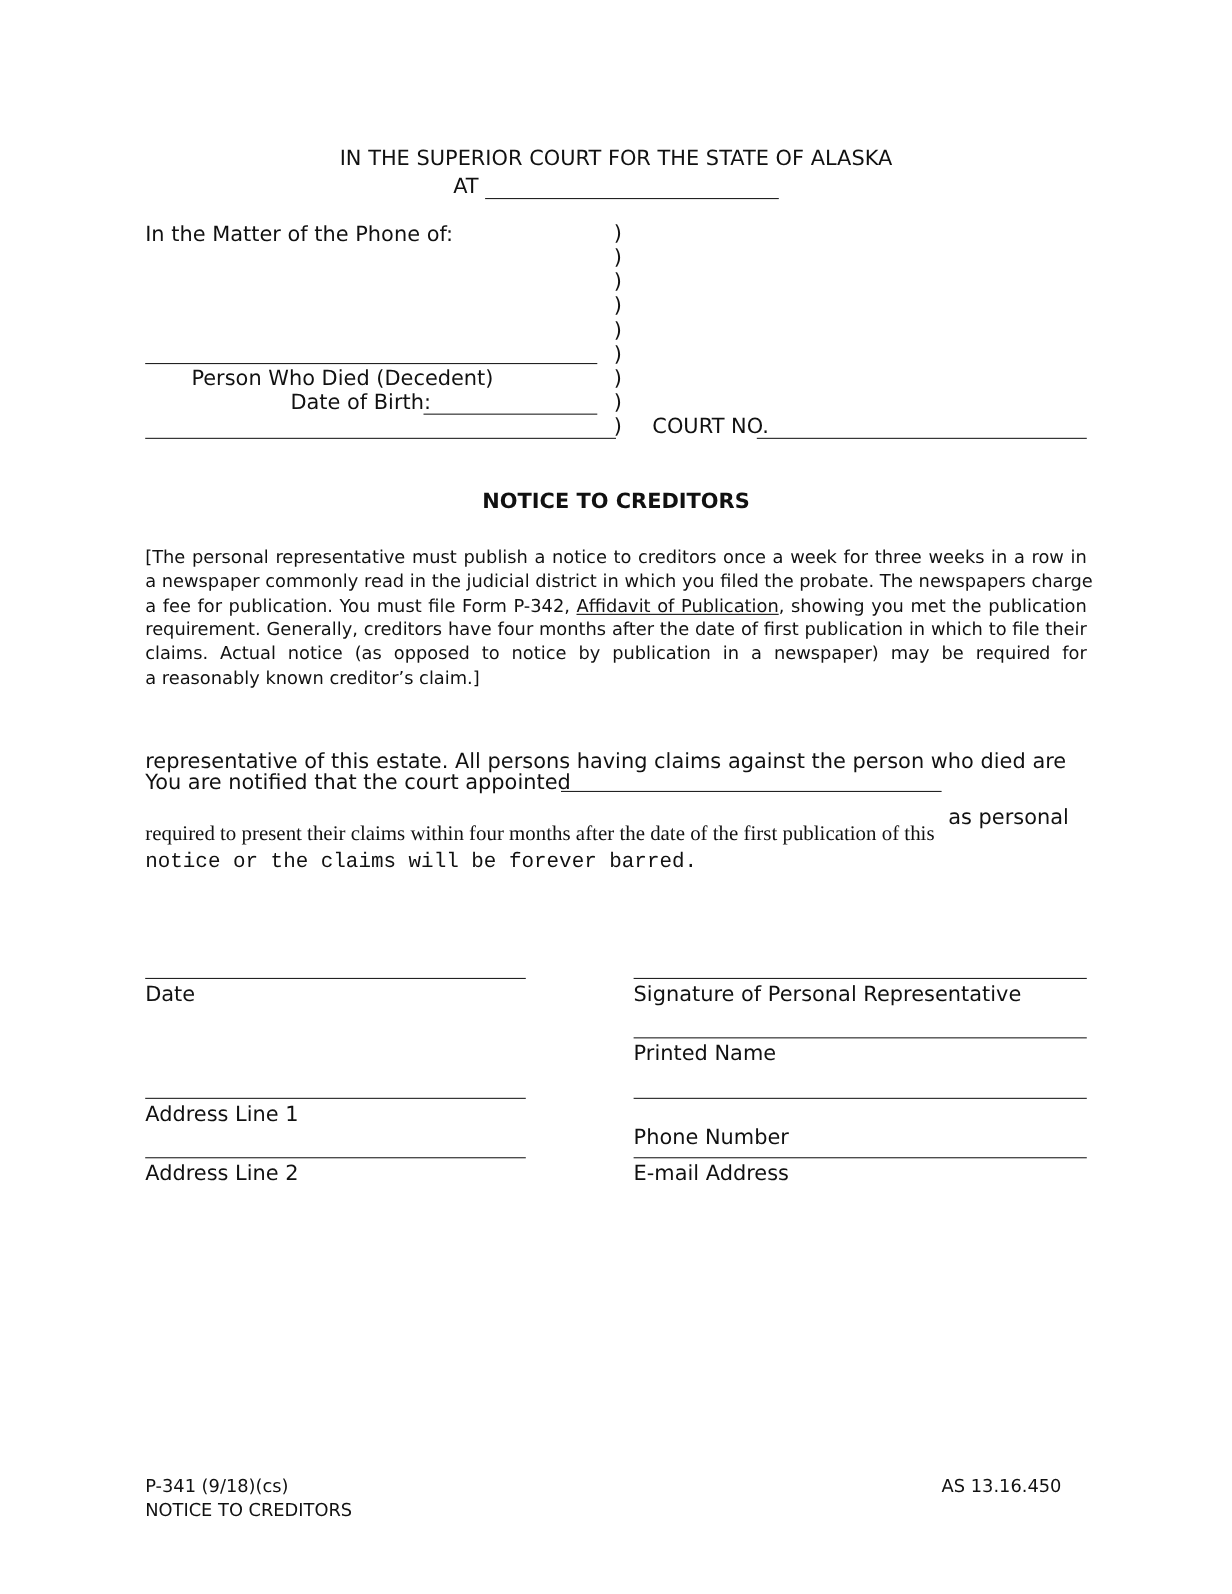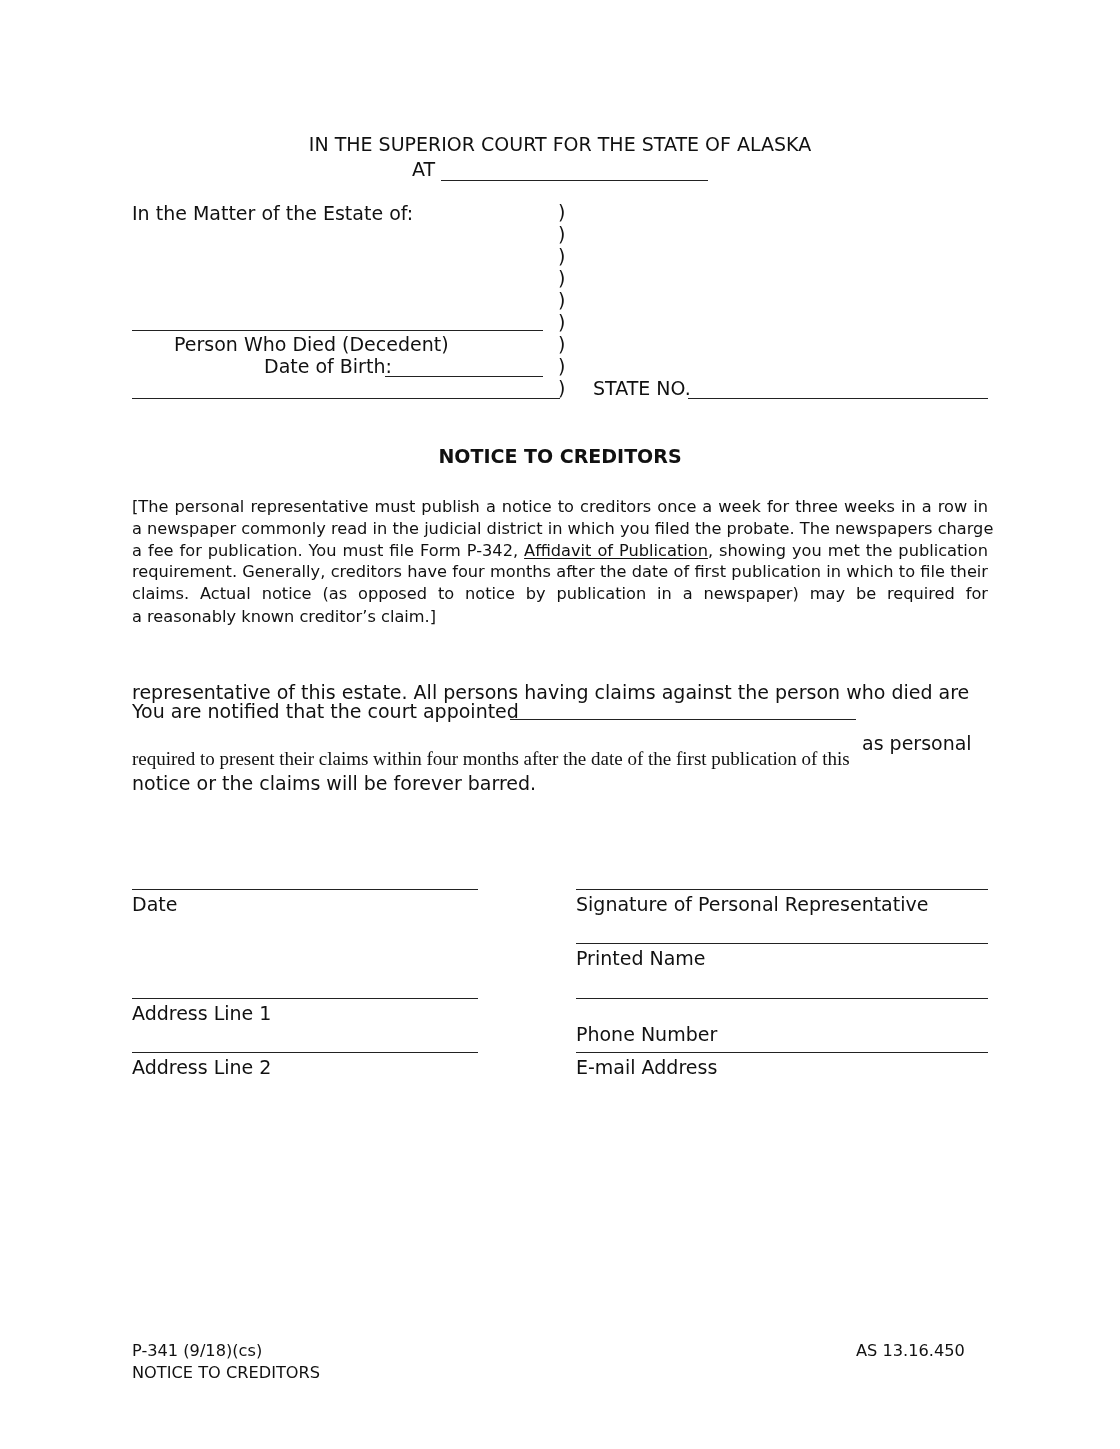--- a/index.html
+++ b/index.html
@@ -18,40 +18,40 @@
   .bold { font-weight: bold; }
 </style>
 </head>
 <body>
 
 <div class="abs t20" style="left:0; width:1120px; text-align:center; top:132px;">IN THE SUPERIOR COURT FOR THE STATE OF ALASKA</div>
 <div class="abs t20" style="left:412px; top:157px;">AT</div>
 <input class="field" style="left: 443px; top: 160px; width: 265px;" value="">
 <div class="line" style="left:441px; top:180px; width:267px;"></div>
 
-<div class="abs t20" style="left:132px; top:201px;">In the Matter of the Estate of:</div>
+<div class="abs t20" style="left:132px; top:201px;">In the Matter of the Phone of:</div>
 <input class="field" style="left: 134px; top: 309px; width: 408px;" value="">
 <div class="line" style="left:132px; top:330px; width:411px;"></div>
 <div class="abs t20" style="left:132px; top:332px;margin-left:42px;">Person Who Died (Decedent)</div>
 <div class="abs t20" style="left:264px; top:354px;">Date of Birth:</div>
 <input class="field" style="left: 387px; top: 356px; width: 155px;" value="">
 <div class="line" style="left:385px; top:376px; width:158px;"></div>
 <div class="line" style="left:132px; top:398px; width:428px;"></div>
 
 <div class="paren" style="top:201px;">)</div>
 <div class="paren" style="top:223px;">)</div>
 <div class="paren" style="top:245px;">)</div>
 <div class="paren" style="top:267px;">)</div>
 <div class="paren" style="top:289px;">)</div>
 <div class="paren" style="top:311px;">)</div>
 <div class="paren" style="top:333px;">)</div>
 <div class="paren" style="top:355px;">)</div>
 <div class="paren" style="top:377px;">)</div>
 
-<div class="abs t20" style="left:593px; top:376px;">STATE NO.</div>
+<div class="abs t20" style="left:593px; top:376px;">COURT NO.</div>
 <input class="field" style="left: 690px; top: 377px; width: 296px;" value="">
 <div class="line" style="left:688px; top:398px; width:300px;"></div>
 
 <div class="abs t20 bold" style="left:0; width:1120px; text-align:center; top:444px; font-size:19px;">NOTICE TO CREDITORS</div>
 
 <div class="just t17" style="top:496px;">[The personal representative must publish a notice to creditors once a week for three weeks in a row in</div>
 <div class="just t17" style="top:518px;">a newspaper commonly read in the judicial district in which you filed the probate. The newspapers charge</div>
 <div class="just t17" style="top:540px;">
   <span>a fee for publication. You must file Form P-342,</span>
   <u>Affidavit of Publication</u><span>, showing you met the publication</span>
@@ -59,21 +59,21 @@
 <div class="just t17" style="top:561px;">requirement. Generally, creditors have four months after the date of first publication in which to file their</div>
 <div class="just t17" style="top:583px;">claims.  Actual notice (as opposed to notice by publication in a newspaper) may be required for</div>
 <div class="just t17 just-last" style="top:606px;">a  reasonably known creditor’s claim.]</div>
 
 <div class="abs t20" style="left:132px; top:699px;">You are notified that the court appointed</div>
 <input class="field" style="left: 512px; top: 698px; width: 342px;" value="">
 <div class="line" style="left:510px; top:719px; width:346px;"></div>
 <div class="abs t20" style="left:862px; top:699px;margin-top:32px;">as personal</div>
 <div class="abs t20" style="left:132px; top:680px;">representative of this estate.  All persons having claims against the person who died are</div>
 <div class="abs t20" style="left:132px; top:747px;font-family:Liberation Serif, serif;">required to present their claims within four months after the date of the first publication of this</div>
-<div class="abs t20" style="left:132px; top:771px;">notice or the claims will be forever barred.</div>
+<div class="abs t20" style="left:132px; top:771px;font-family:Liberation Mono, monospace;">notice or the claims will be forever barred.</div>
 
 <input class="field" style="left: 134px; top: 868px; width: 342px;" value="">
 <div class="line" style="left:132px; top:889px; width:346px;"></div>
 <div class="abs t20" style="left:132px; top:892px;">Date</div>
 
 <input class="field" style="left: 134px; top: 977px; width: 342px;" value="">
 <div class="line" style="left:132px; top:998px; width:346px;"></div>
 <div class="abs t20" style="left:132px; top:1001px;">Address Line 1</div>
 
 <input class="field" style="left: 134px; top: 1031px; width: 342px;" value="">

